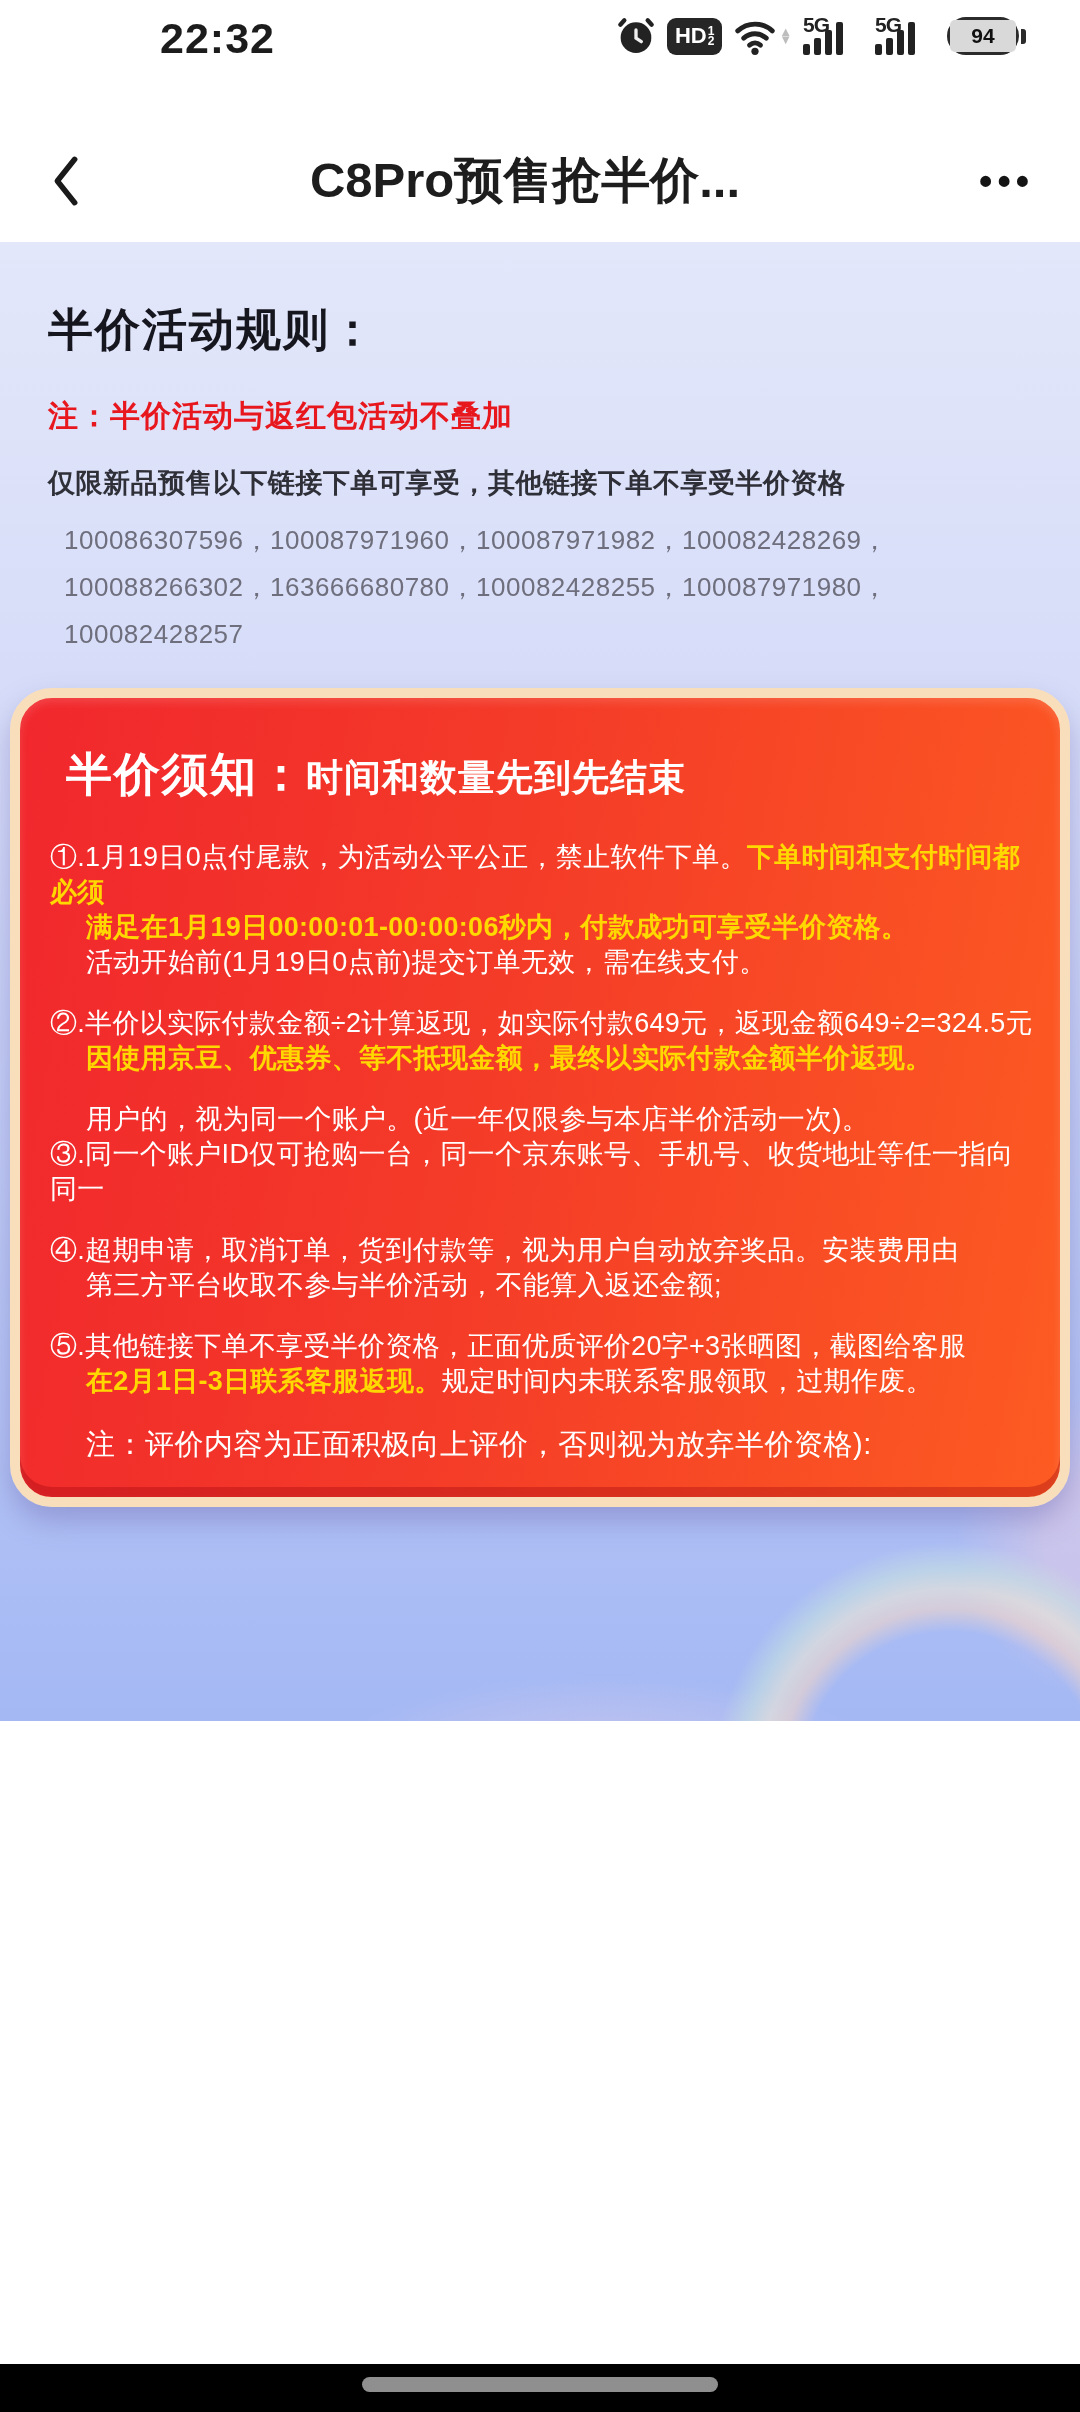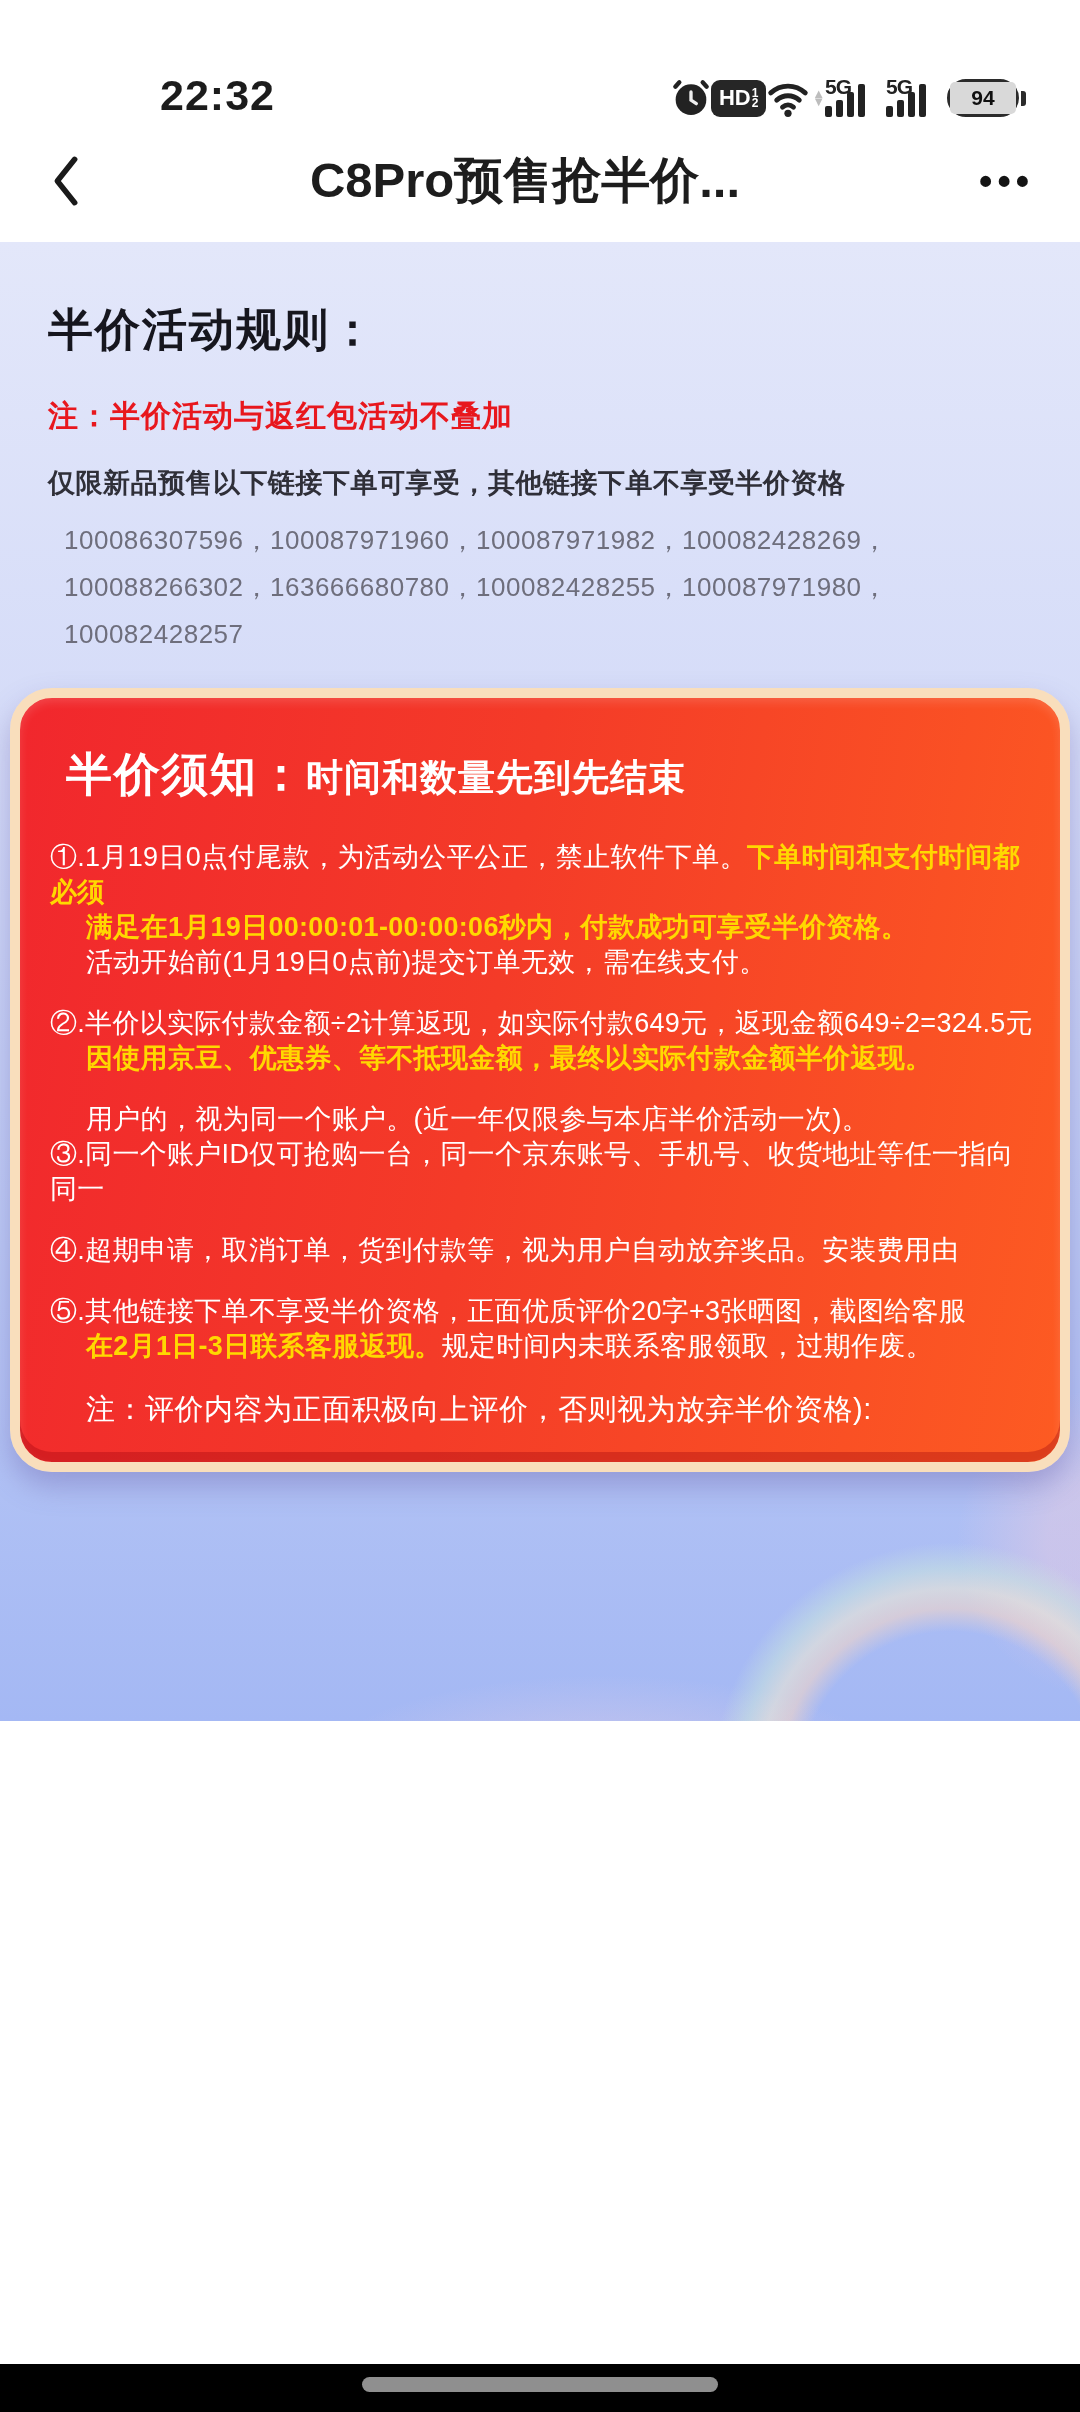--- a/index.html
+++ b/index.html
@@ -6,25 +6,25 @@
   body{
     width:1080px;height:2412px;background:#ffffff;overflow:hidden;
     font-family:"Liberation Sans", sans-serif;
     -webkit-font-smoothing:antialiased;
   }
   *{box-sizing:border-box;}
   .screen{width:1080px;height:2412px;display:flex;flex-direction:column;background:#fff;}
 
   
   .status-bar{
-    height:120px;flex:0 0 auto;display:flex;align-items:flex-end;
+    height:120px;flex:0 0 auto;display:flex;align-items:flex-start;
     padding:14px 54px 0 160px;background:#fff;color:#1c1c1c;
   }
   .status-time{font-size:43px;font-weight:600;letter-spacing:1px;}
-  .status-icons{margin-left:auto;display:flex;align-items:center;gap:0;}
+  .status-icons{margin-left:auto;display:flex;align-items:center;gap:11px;}
   .hd-badge{background:#262626;color:#fff;border-radius:9px;height:37px;min-width:55px;
     display:flex;align-items:center;justify-content:center;padding:0 5px;gap:1px;}
   .hd-badge .hd{font-size:22px;font-weight:700;letter-spacing:0;}
   .hd-frac{display:flex;flex-direction:column;line-height:.85;font-size:12px;font-weight:700;align-items:center;}
   .wifi-wrap{display:flex;align-items:center;gap:2px;}
   .updown{display:flex;flex-direction:column;line-height:.6;font-size:13px;color:#bdbdbd;font-weight:700;}
   .sig{position:relative;width:61px;height:44px;}
   .sig-label{position:absolute;left:0;top:-1px;font-size:21px;font-weight:800;color:#222;letter-spacing:-1px;}
   .sig-bars{position:absolute;left:0;bottom:3px;display:flex;align-items:flex-end;gap:4px;}
   .sig-bars i{display:block;width:7px;background:#222;border-radius:2px;}
@@ -180,20 +180,21 @@
           <div class="notice-item">
             <div class="nline"><span>②.半价以实际付款金额÷2计算返现，如实际付款649元，返现金额649÷2=324.5元</span></div>
             <div class="nline ind"><span class="hl">因使用京豆、优惠券、等不抵现金额，最终以实际付款金额半价返现。</span></div>
           </div>
           <div class="notice-item">
             <div class="nline ind"><span>用户的，视为同一个账户。(近一年仅限参与本店半价活动一次)。</span></div>
             <div class="nline"><span>③.同一个账户ID仅可抢购一台，同一个京东账号、手机号、收货地址等任一指向同一</span></div>
           </div>
           <div class="notice-item">
             <div class="nline"><span>④.超期申请，取消订单，货到付款等，视为用户自动放弃奖品。安装费用由</span></div>
+            <div class="nline ind"><span>第三方平台收取不参与半价活动，不能算入返还金额;</span></div>
           </div>
           <div class="notice-item">
             <div class="nline"><span>⑤.其他链接下单不享受半价资格，正面优质评价20字+3张晒图，截图给客服</span></div>
             <div class="nline ind"><span class="hl">在2月1日-3日联系客服返现。</span><span>规定时间内未联系客服领取，过期作废。</span></div>
           </div>
         </div>
       <div class="card-footnote">注：评价内容为正面积极向上评价，否则视为放弃半价资格):</div>
     </div>
   </div>
 

